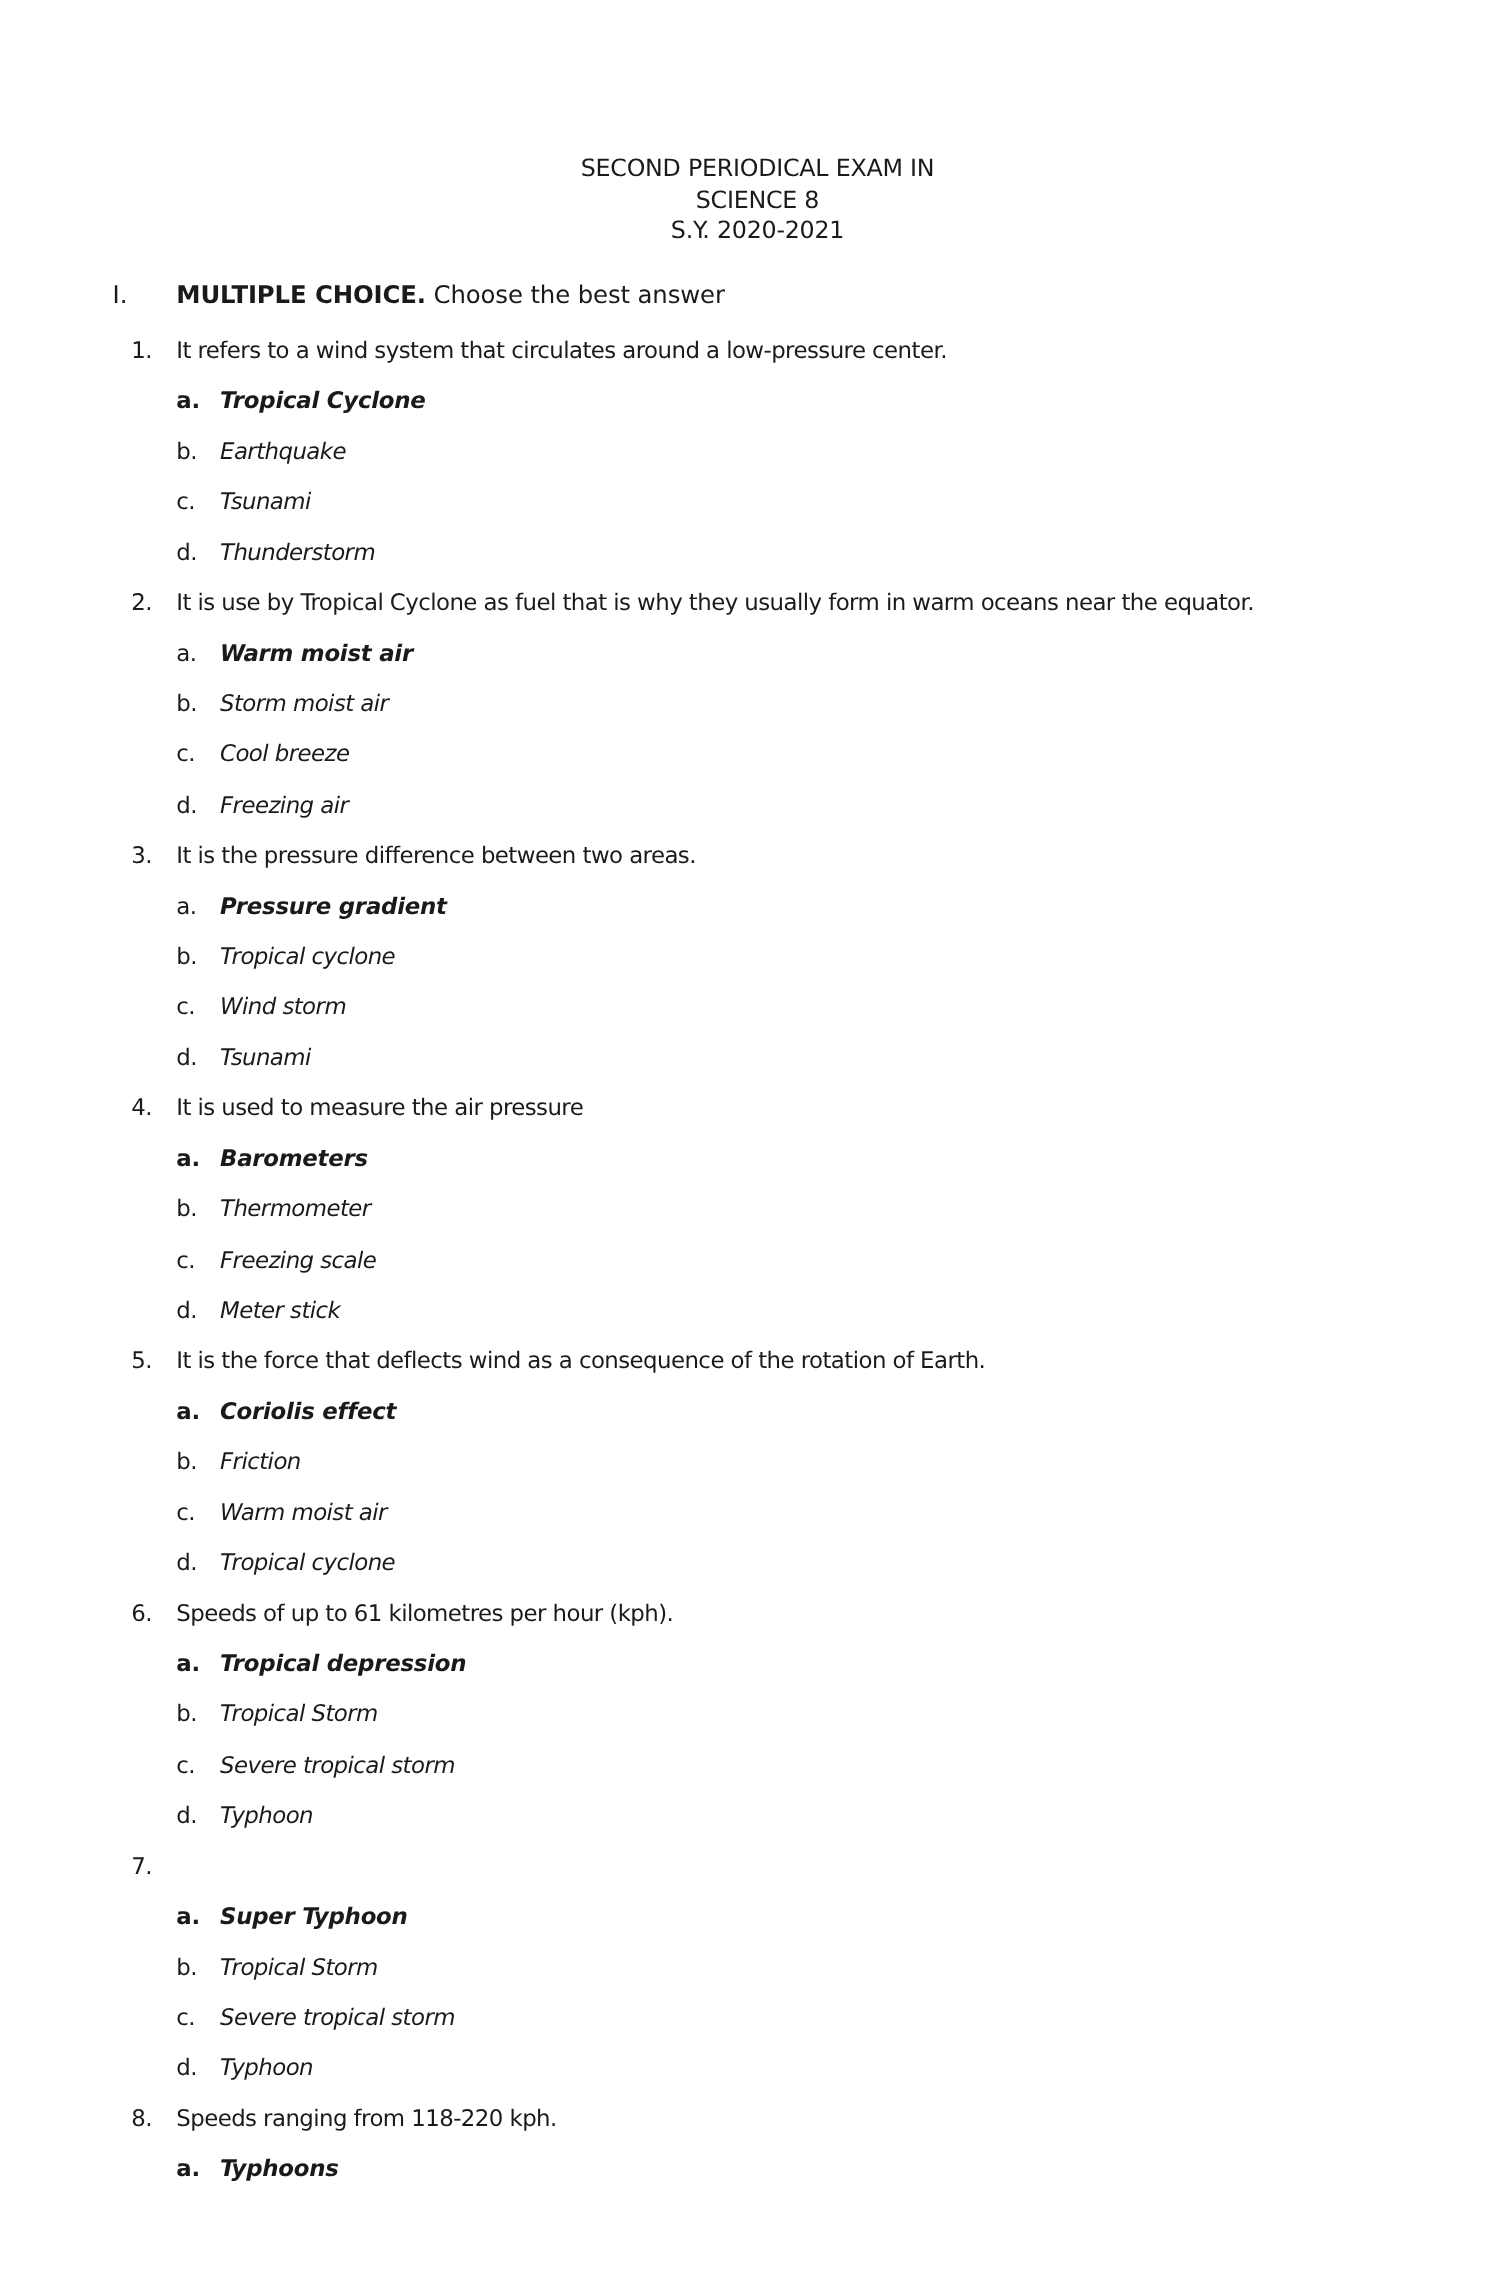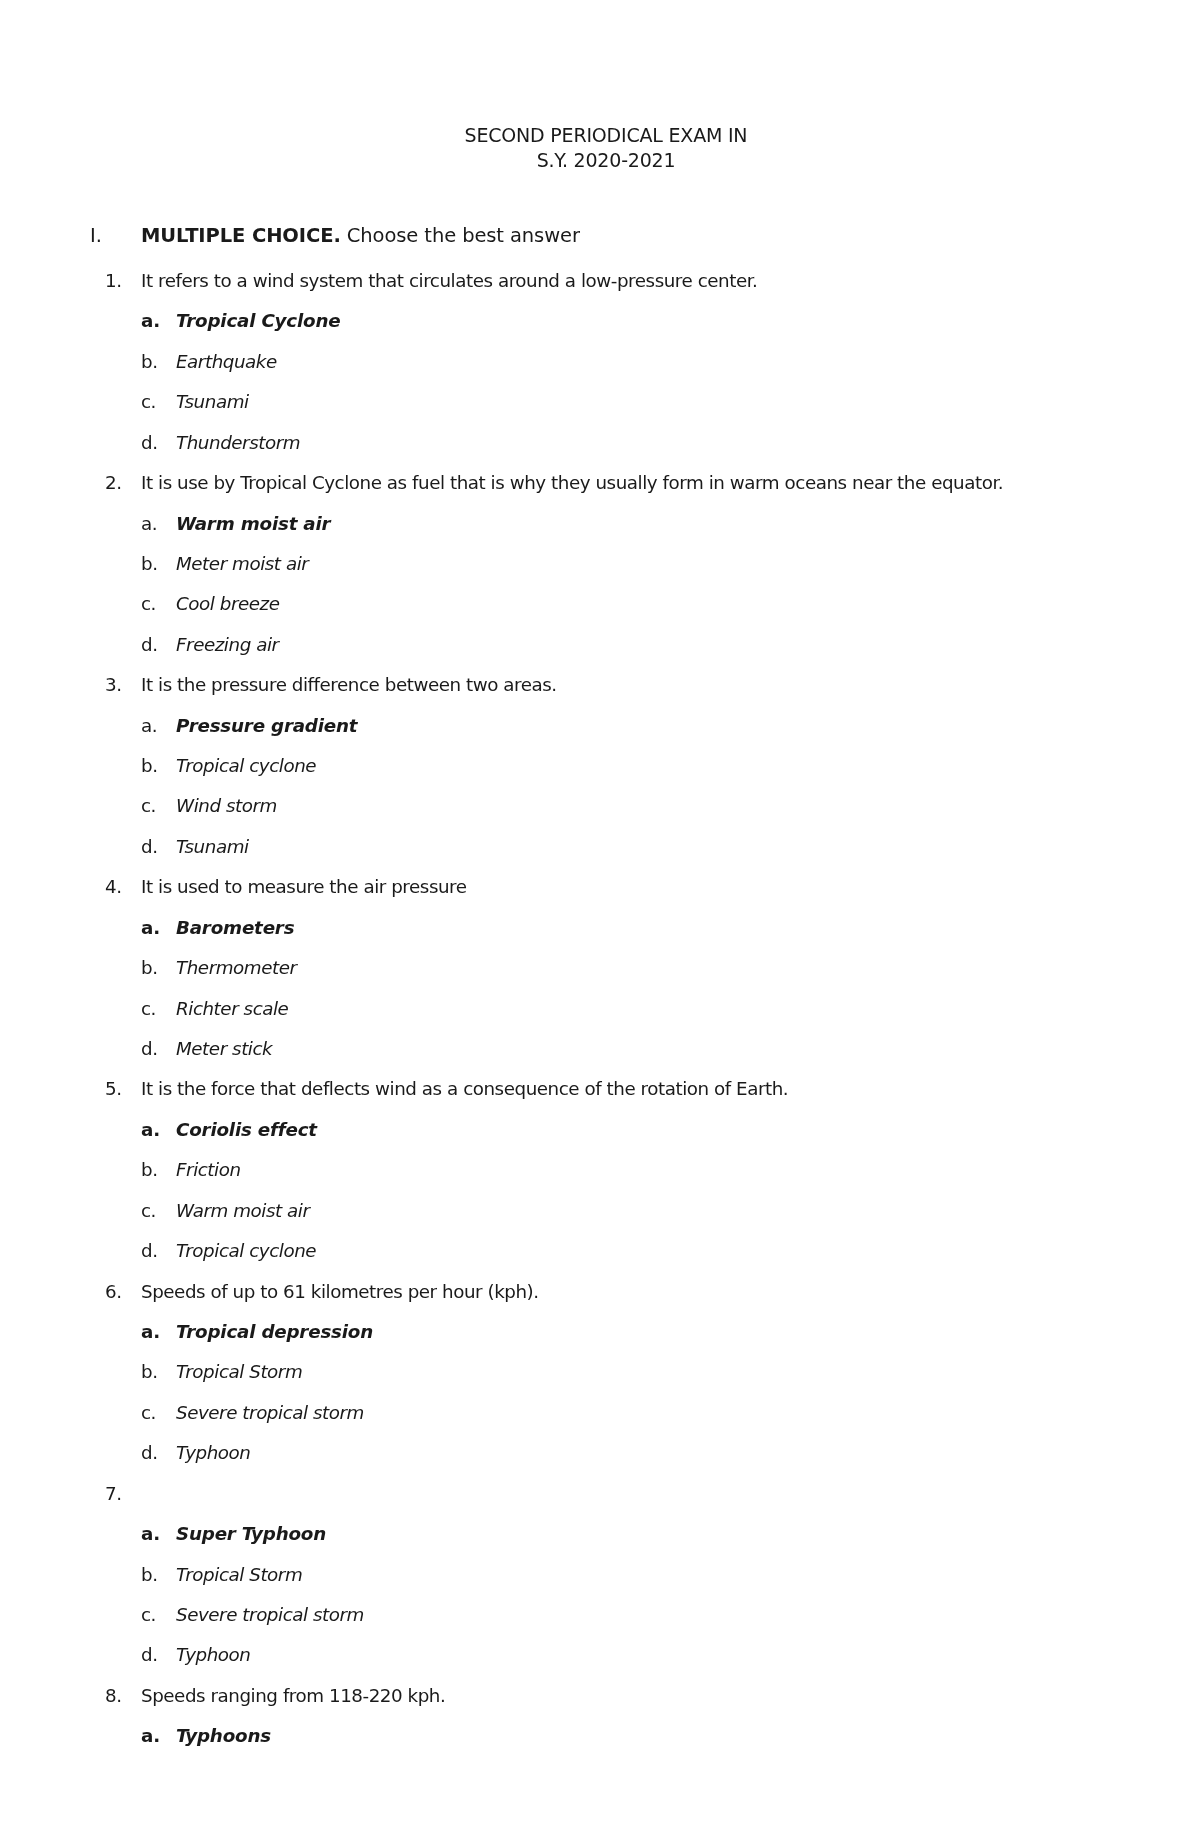--- a/index.html
+++ b/index.html
@@ -22,20 +22,21 @@
   .o .olabel { position:absolute; left:141px; }
   .o .otext { position:absolute; left:176px;font-style:italic; }
   .bold { font-weight:bold; letter-spacing:-0.2px; }
 </style>
 </head>
 <body>
 
 <div class="page">
   <div class="title">
     <div>SECOND PERIODICAL EXAM IN</div>
+    <div>SCIENCE 8</div>
     <div>S.Y. 2020-2021</div>
   </div>
 
   <div class="section">
     <span class="num">I.</span>
     <span class="head"><b>MULTIPLE CHOICE.</b> <span>Choose the best answer</span></span>
   </div>
 
   <div class="list" id="question-list">
       <div class="row q">
@@ -61,21 +62,21 @@
       <div class="row q">
         <span class="qnum">2.</span>
         <span class="qtext">It is use by Tropical Cyclone as fuel that is why they usually form in warm oceans near the equator.</span>
       </div>
       <div class="row o">
         <span class="olabel">a.</span>
         <span class="otext bold">Warm moist air</span>
       </div>
       <div class="row o">
         <span class="olabel">b.</span>
-        <span class="otext">Meter moist air</span>
+        <span class="otext">Storm moist air</span>
       </div>
       <div class="row o">
         <span class="olabel">c.</span>
         <span class="otext">Cool breeze</span>
       </div>
       <div class="row o">
         <span class="olabel">d.</span>
         <span class="otext">Freezing air</span>
       </div>
       <div class="row q">
@@ -105,21 +106,21 @@
       <div class="row o">
         <span class="olabel bold">a.</span>
         <span class="otext bold">Barometers</span>
       </div>
       <div class="row o">
         <span class="olabel">b.</span>
         <span class="otext">Thermometer</span>
       </div>
       <div class="row o">
         <span class="olabel">c.</span>
-        <span class="otext">Richter scale</span>
+        <span class="otext">Freezing scale</span>
       </div>
       <div class="row o">
         <span class="olabel">d.</span>
         <span class="otext">Meter stick</span>
       </div>
       <div class="row q">
         <span class="qnum">5.</span>
         <span class="qtext">It is the force that deflects wind as a consequence of the rotation of Earth.</span>
       </div>
       <div class="row o">

